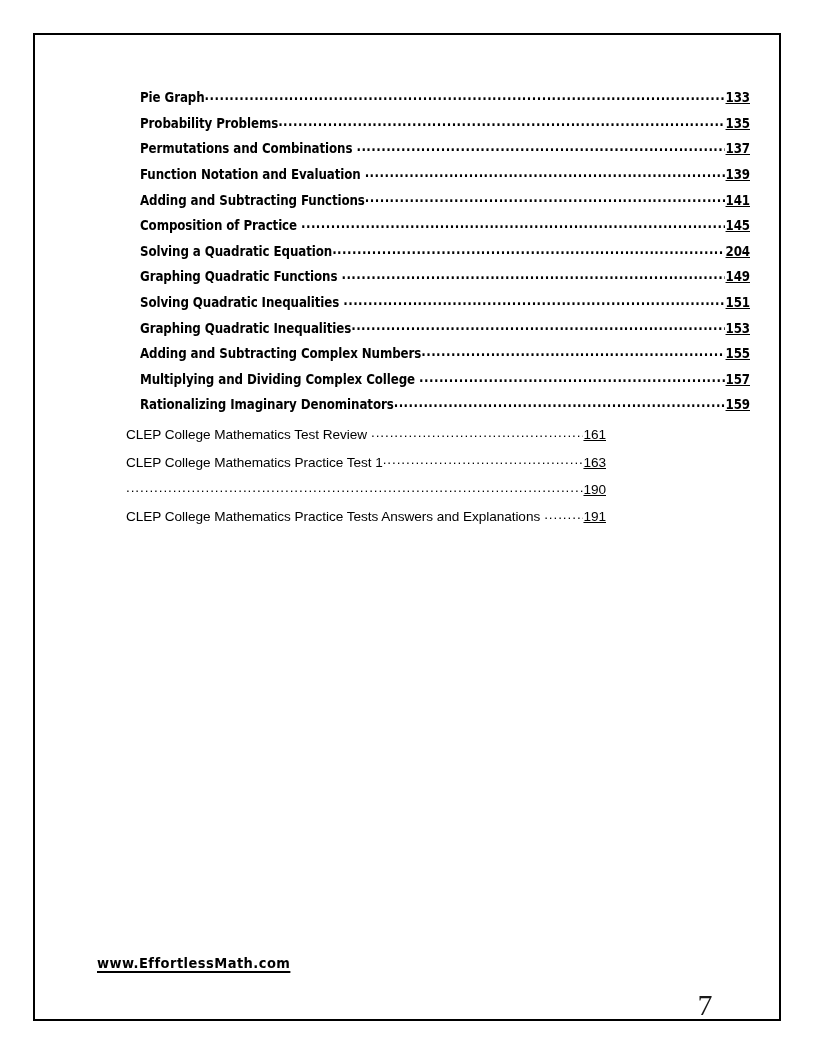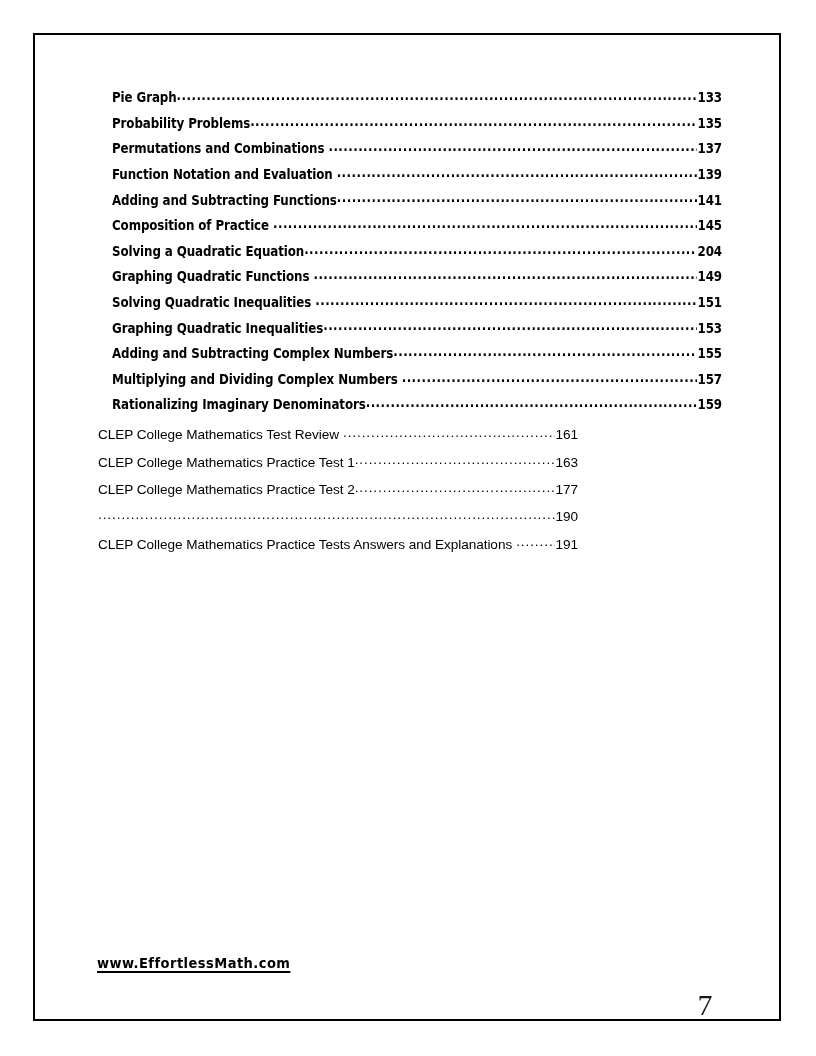--- a/index.html
+++ b/index.html
@@ -29,21 +29,21 @@
   }
 
   
   #toc {
     position: absolute;
     left: 0;
     top: 0;
     width: 100%;
   }
 
-  .toc-group { display: block; }
+  .toc-group { display: block; margin-left: 28px; }
 
   .toc-entry {
     display: flex;
     align-items: baseline;
     white-space: nowrap;
     line-height: 1;
   }
 
   
   .toc-group-sub .toc-entry {
@@ -79,21 +79,21 @@
     content: "........................................................................................"
              "........................................................................................";
     position: absolute;
     left: 0;
     top: 0;
     white-space: nowrap;
     letter-spacing: 0.45px;
   }
   .toc-group-main .toc-leader::after { letter-spacing: 0.9px; }
 
-  .toc-page { flex: 0 0 auto; padding-left: 0.5px; }
+  .toc-page { flex: 0 0 auto; padding-left: 0.5px; text-decoration: underline; }
 
   
   .toc-title.gap { padding-right: 4px; }
 
   
   #footer-url {
     position: absolute;
     left: 62px;
     top: 920px;
     font-family: "DejaVu Sans Condensed", "Liberation Sans Narrow", "Liberation Sans", sans-serif;
@@ -174,21 +174,21 @@
           <span class="toc-title">Graphing Quadratic Inequalities</span>
           <span class="toc-leader"></span>
           <span class="toc-page">153</span>
         </div>
         <div class="toc-entry">
           <span class="toc-title">Adding and Subtracting Complex Numbers</span>
           <span class="toc-leader"></span>
           <span class="toc-page">155</span>
         </div>
         <div class="toc-entry">
-          <span class="toc-title gap">Multiplying and Dividing Complex Numbers</span>
+          <span class="toc-title gap">Multiplying and Dividing Complex College</span>
           <span class="toc-leader"></span>
           <span class="toc-page">157</span>
         </div>
         <div class="toc-entry">
           <span class="toc-title">Rationalizing Imaginary Denominators</span>
           <span class="toc-leader"></span>
           <span class="toc-page">159</span>
         </div>
       </div>
 
@@ -197,25 +197,20 @@
           <span class="toc-title gap">CLEP College Mathematics Test Review</span>
           <span class="toc-leader"></span>
           <span class="toc-page">161</span>
         </div>
         <div class="toc-entry">
           <span class="toc-title">CLEP College Mathematics Practice Test 1</span>
           <span class="toc-leader"></span>
           <span class="toc-page">163</span>
         </div>
         <div class="toc-entry">
-          <span class="toc-title">CLEP College Mathematics Practice Test 2</span>
-          <span class="toc-leader"></span>
-          <span class="toc-page">177</span>
-        </div>
-        <div class="toc-entry">
           <span class="toc-leader"></span>
           <span class="toc-page">190</span>
         </div>
         <div class="toc-entry">
           <span class="toc-title gap">CLEP College Mathematics Practice Tests Answers and Explanations</span>
           <span class="toc-leader"></span>
           <span class="toc-page">191</span>
         </div>
       </div>
 

